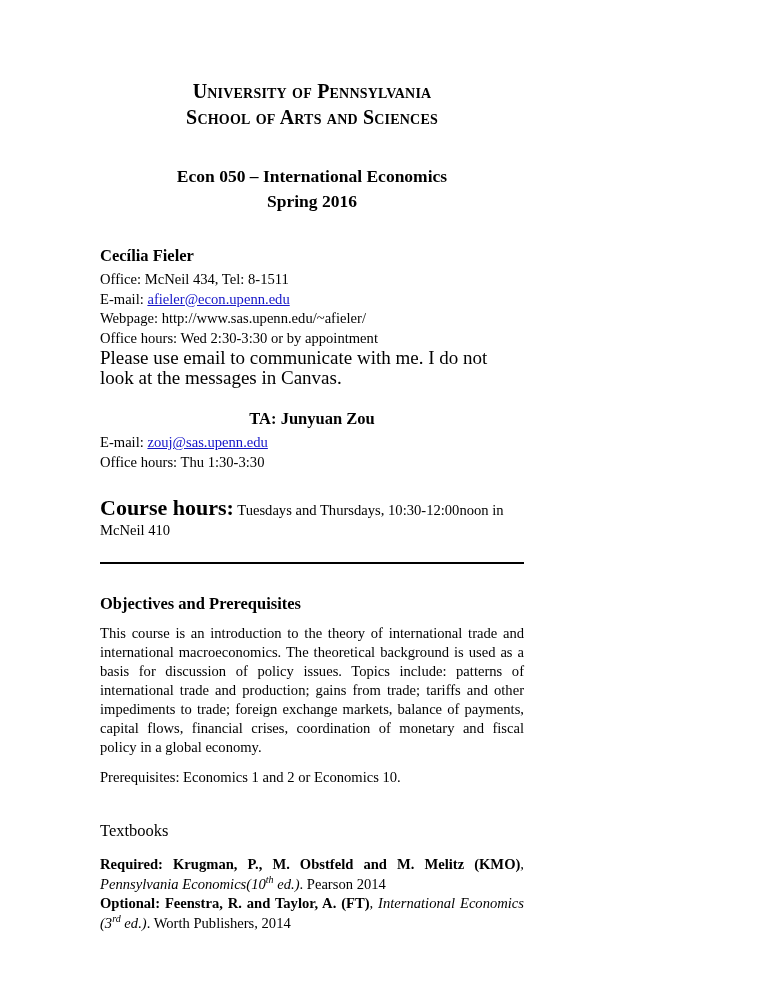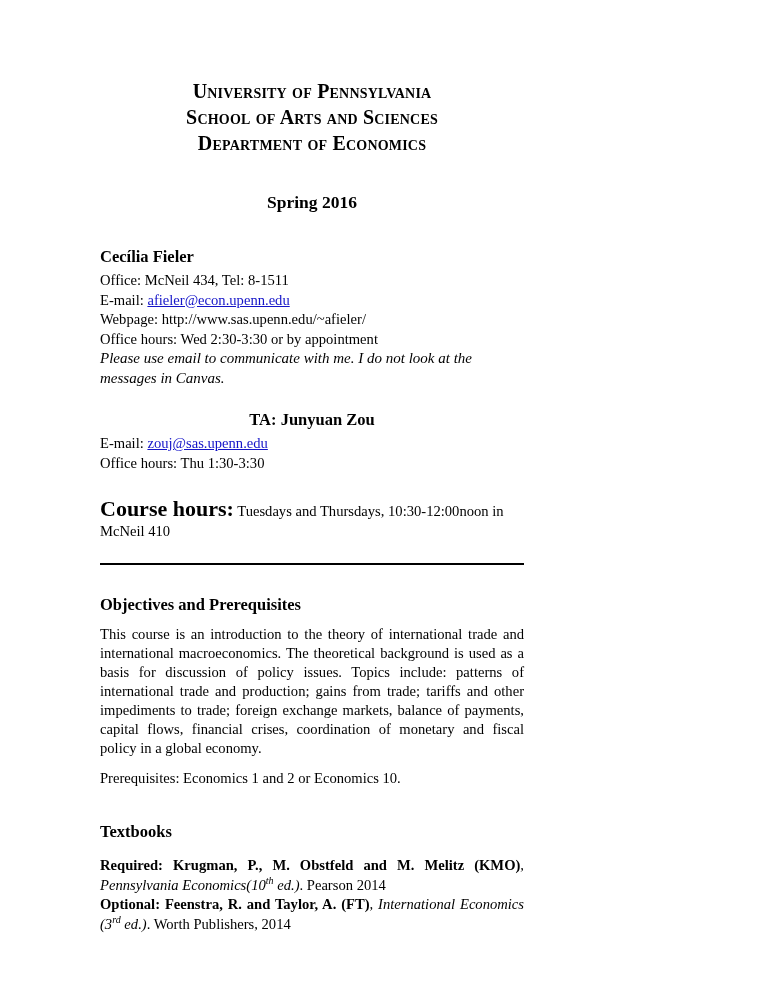--- a/index.html
+++ b/index.html
@@ -50,22 +50,21 @@
   }
   .info-line {
     font-size: 14.6px;
     line-height: 19.5px;
   }
   .link {
     color: #1414c8;
     text-decoration: underline;
   }
   .italic-note {
-    font-style: italic;
-    font-size: 15px;
+    font-size: 19px;
     line-height: 19.5px;
   }
   .ta-name {
     font-weight: bold;
     font-size: 16.5px;
     margin-top: 22px;
     margin-bottom: 4px;
     text-align: center;
   }
   .course-hours {
@@ -90,21 +89,21 @@
     margin-bottom: 10px;
   }
   .para {
     font-size: 14.6px;
     line-height: 19px;
     text-align: justify;
     margin: 0 0 11px 0;
   }
   .para.last { margin-bottom: 0; }
   .books-head {
-    font-weight: bold;
+    font-weight: normal;
     font-size: 16.5px;
     margin-top: 34px;
     margin-bottom: 14px;
   }
   .book-line {
     font-size: 14.6px;
     line-height: 19.6px;
     text-align: justify;
     margin: 0;
   }
@@ -113,24 +112,24 @@
   sup { font-size: 10px; vertical-align: super; line-height: 0; }
 </style>
 </head>
 <body>
 
 <div class="page">
 
   <div class="title-block">
     <div class="uni-line sc">University of Pennsylvania</div>
     <div class="uni-line sc">School of Arts and Sciences</div>
-    <div class="uni-line sc">Department of Economics</div>
   </div>
 
   <div class="course-block">
+    <div>Econ 050 – International Economics</div>
     <div>Spring 2016</div>
   </div>
 
   <div>
     <div class="instructor-name">Cecília Fieler</div>
     <div class="info-line">Office: McNeil 434, Tel: 8-1511</div>
     <div class="info-line"><span>E-mail: </span><a class="link" href="#">afieler@econ.upenn.edu</a></div>
     <div class="info-line">Webpage: http://www.sas.upenn.edu/~afieler/</div>
     <div class="info-line">Office hours: Wed 2:30-3:30 or by appointment</div>
     <div class="italic-note">Please use email to communicate with me. I do not look at the messages in Canvas.</div>

